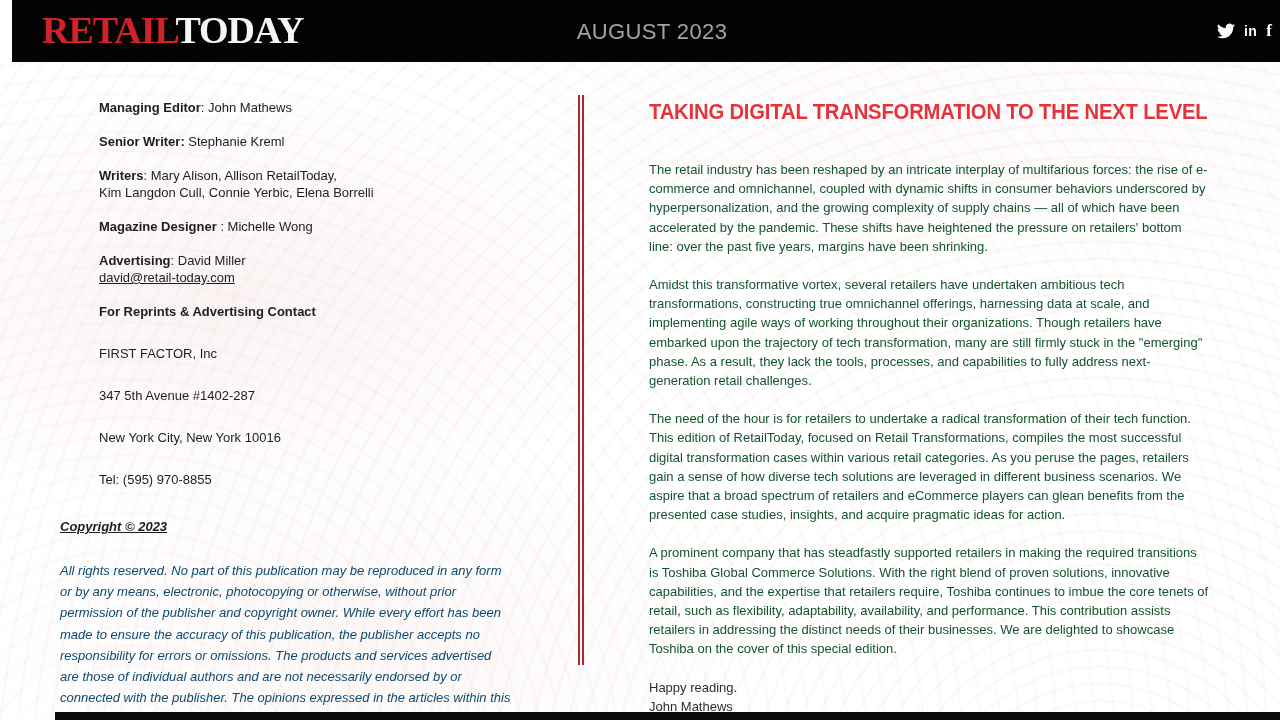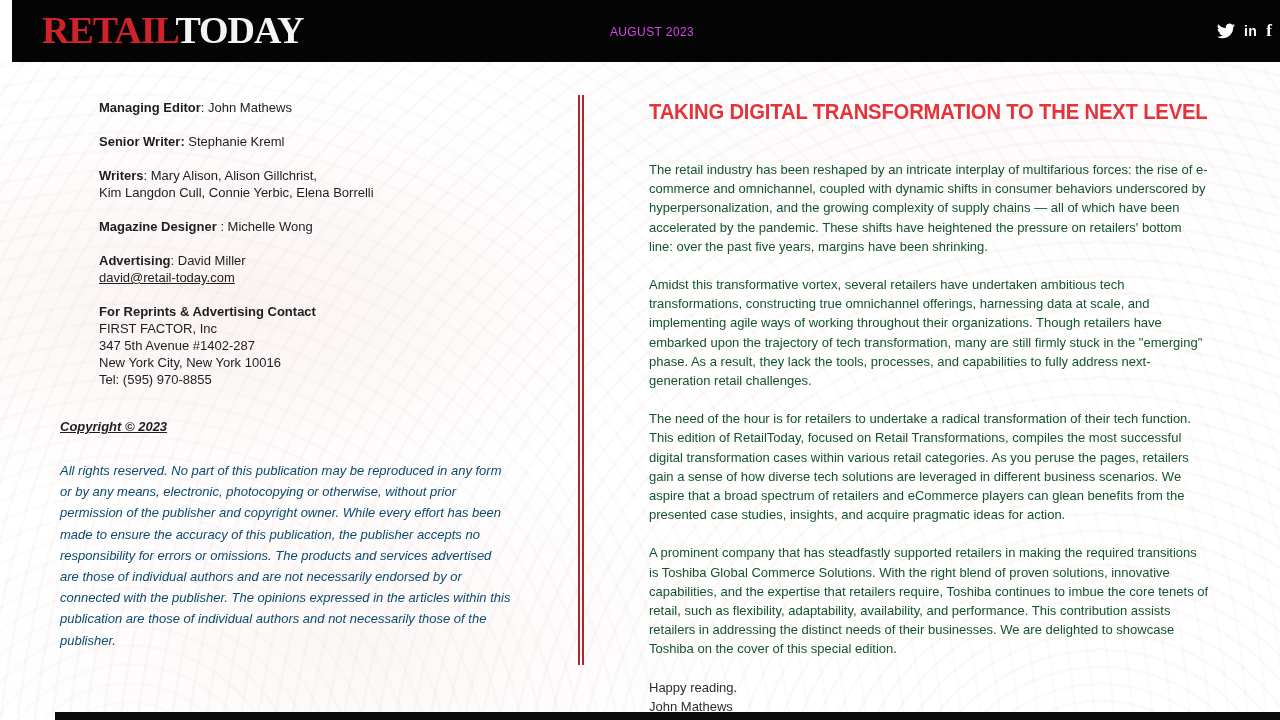--- a/index.html
+++ b/index.html
@@ -7,21 +7,21 @@
   body { font-family:"Liberation Sans", sans-serif; background:#ffffff; overflow:hidden; }
   .page { position:relative; width:1280px; height:720px; background:#ffffff; overflow:hidden; }
 
   
   .header { position:absolute; top:0; left:12px; width:1280px; height:62px; background:#040404; z-index:5; }
   .logo { position:absolute; left:30px; top:0; height:62px; line-height:60px;
           font-family:"Liberation Serif", serif; font-weight:700; font-size:38px; letter-spacing:-1px; }
   .logo-red   { color:#d0222a; }
   .logo-white { color:#f5f5f5; }
   .issue-date { position:absolute; left:50%; top:0; transform:translateX(-50%); height:68px; line-height:64px;
-                color:#d946ef; font-size:12px; letter-spacing:0.4px; }
+                color:#a3a3a3; font-size:22px; letter-spacing:0.4px; }
   .social { position:absolute; right:20px; top:0; height:62px; display:flex; align-items:center; gap:9px; }
   .soc-ic { color:#ffffff; cursor:pointer; display:flex; align-items:center; justify-content:center; }
   .tw svg { width:18px; height:18px; fill:#ffffff; }
   .li { font-size:14px; font-weight:700; letter-spacing:0.5px; }
   .fb { font-size:17px; font-weight:700; font-family:"Liberation Serif", serif; }
 
   
   .bg-swirls { position:absolute; left:0; top:62px; right:0; bottom:0; pointer-events:none;
     background:
       radial-gradient(ellipse 620px 320px at 18% 36%, rgba(236,196,196,0.20), transparent 68%),
@@ -31,21 +31,21 @@
       radial-gradient(ellipse 700px 240px at 75% 10%, rgba(240,214,214,0.10), transparent 70%);
   }
 
   
   .left-col { position:absolute; left:60px; top:99px; width:458px; font-size:13px; color:#1d1d1d; z-index:2; }
   .masthead-list { margin-left:39px; }
   .entry { line-height:17px; margin-bottom:17px; }
   .entry b { font-weight:700; }
   .email-link { color:#1d1d1d; text-decoration:underline; cursor:pointer;text-align:center; }
   .reprints-heading { font-weight:700; line-height:17px; }
-  .reprints-line { line-height:17px; }
+  .reprints-line { line-height:17px;margin-top:25px; }
   .copyright-block { margin-top:30px; }
   .copyright-title { display:inline-block; font-weight:700; font-style:italic; text-decoration:underline;
                      line-height:17px; margin-bottom:25px; }
   .copyright-body { font-style:italic; line-height:21.2px; width:452px; color:#0c4a6e; }
 
   
   .divider { position:absolute; left:578px; top:95px; height:570px; width:6px;
              border-left:2px solid #a82a30; border-right:2px solid #a82a30; z-index:2; }
 
   
@@ -86,21 +86,21 @@
 
       <div class="entry">
         <b>Managing Editor</b><span>: John Mathews</span>
       </div>
 
       <div class="entry">
         <b>Senior Writer:</b><span> Stephanie Kreml</span>
       </div>
 
       <div class="entry">
-        <b>Writers</b><span>:  Mary Alison, Alison Gillchrist,</span><br>
+        <b>Writers</b><span>:  Mary Alison, Allison RetailToday,</span><br>
         <span>Kim Langdon Cull, Connie Yerbic, Elena Borrelli</span>
       </div>
 
       <div class="entry">
         <b>Magazine Designer</b><span> : Michelle Wong</span>
       </div>
 
 
       <div class="entry">
         <b>Advertising</b><span>: David Miller</span><br>

